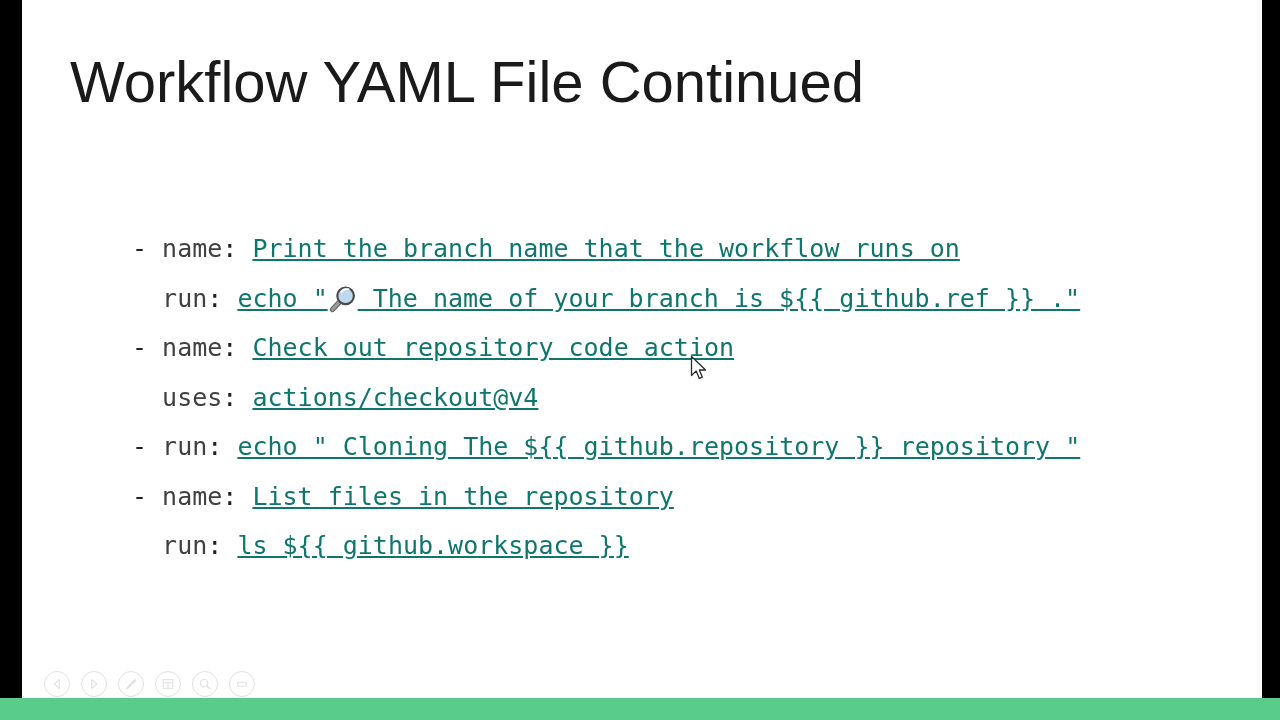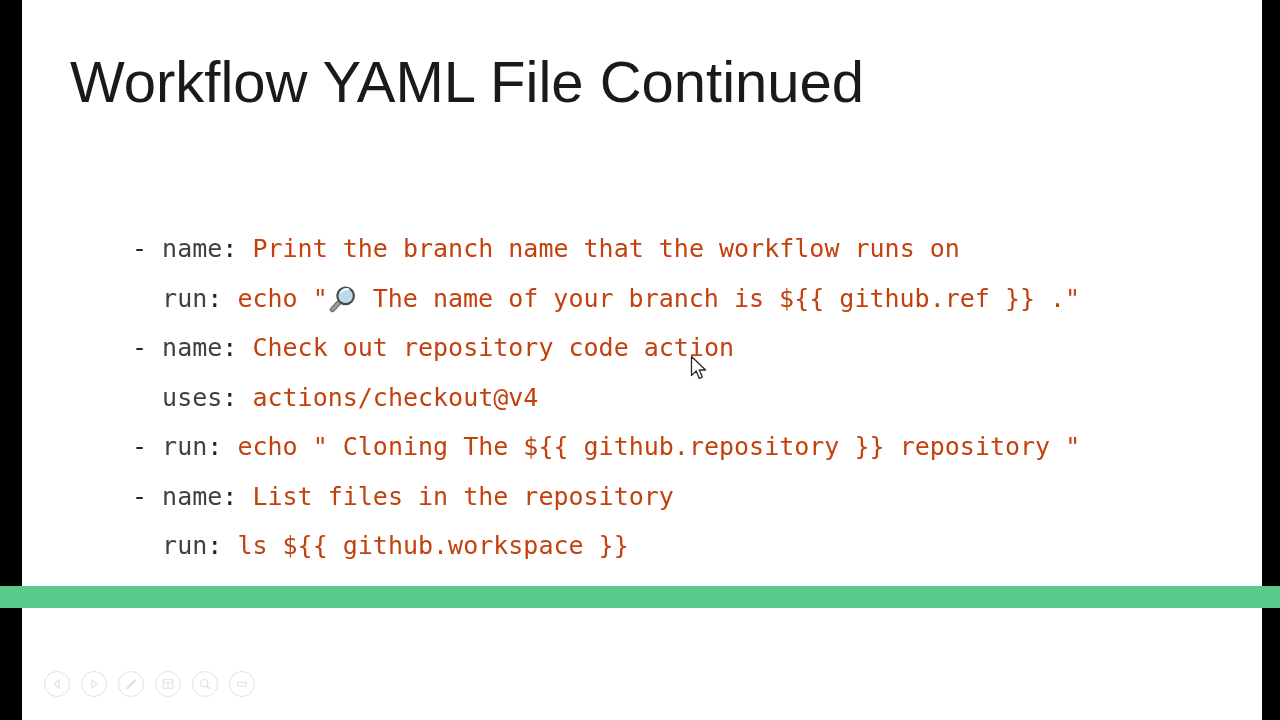--- a/index.html
+++ b/index.html
@@ -10,21 +10,21 @@
   body {
     width: 1280px;
     height: 720px;
     overflow: hidden;
     font-family: "Liberation Sans", sans-serif;
   }
 
   #screen {
     position: relative;
     width: 1280px;
-    height: 608px;
+    height: 720px;
     background: #000000;
   }
 
   
   #slide {
     position: absolute;
     left: 22px;
     top: 0px;
     width: 1240px;
     height: 720px;
@@ -55,21 +55,21 @@
   }
 
   .code-line {
     white-space: pre;
     height: 49.5px;
   }
 
   .tok-dash   { color: #222222; }
   .tok-key    { color: #404040; }
   .tok-punct  { color: #222222; }
-  .tok-val    { color: #c2410c; }
+  .tok-val    { color: #0f766e; text-decoration: underline; }
   .tok-plain  { color: #222222; }
 
   
   .emoji-mag {
     display: inline-block;
     width: 30px;
     height: 27px;
     vertical-align: -6px;
     position: relative;
     top: 1px;

